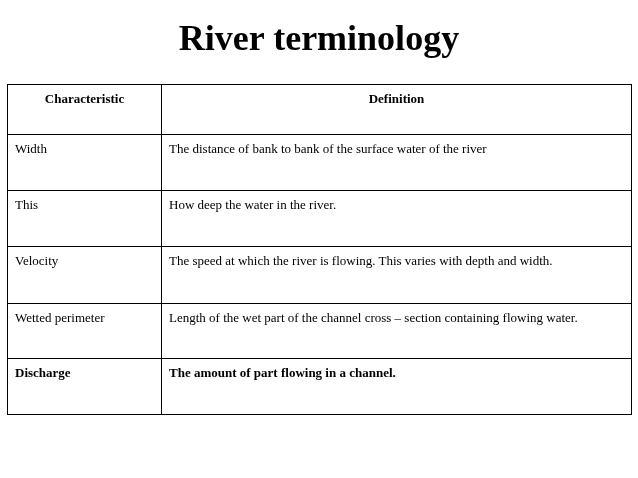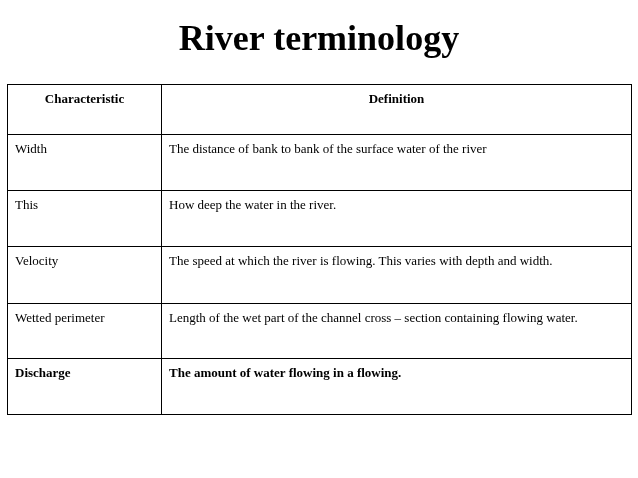--- a/index.html
+++ b/index.html
@@ -107,19 +107,19 @@
         <tr class="row-velocity">
           <td>Velocity</td>
           <td>The speed at which the river is flowing. This varies with depth and width.</td>
         </tr>
         <tr class="row-wetted">
           <td>Wetted perimeter</td>
           <td>Length of the wet part of the channel cross – section containing flowing water.</td>
         </tr>
         <tr class="row-discharge">
           <td>Discharge</td>
-          <td>The amount of water flowing in a flowing.</td>
+          <td>The amount of part flowing in a channel.</td>
         </tr>
       </tbody>
     </table>
   </div>
 
 </div>
 
 </body></html>

